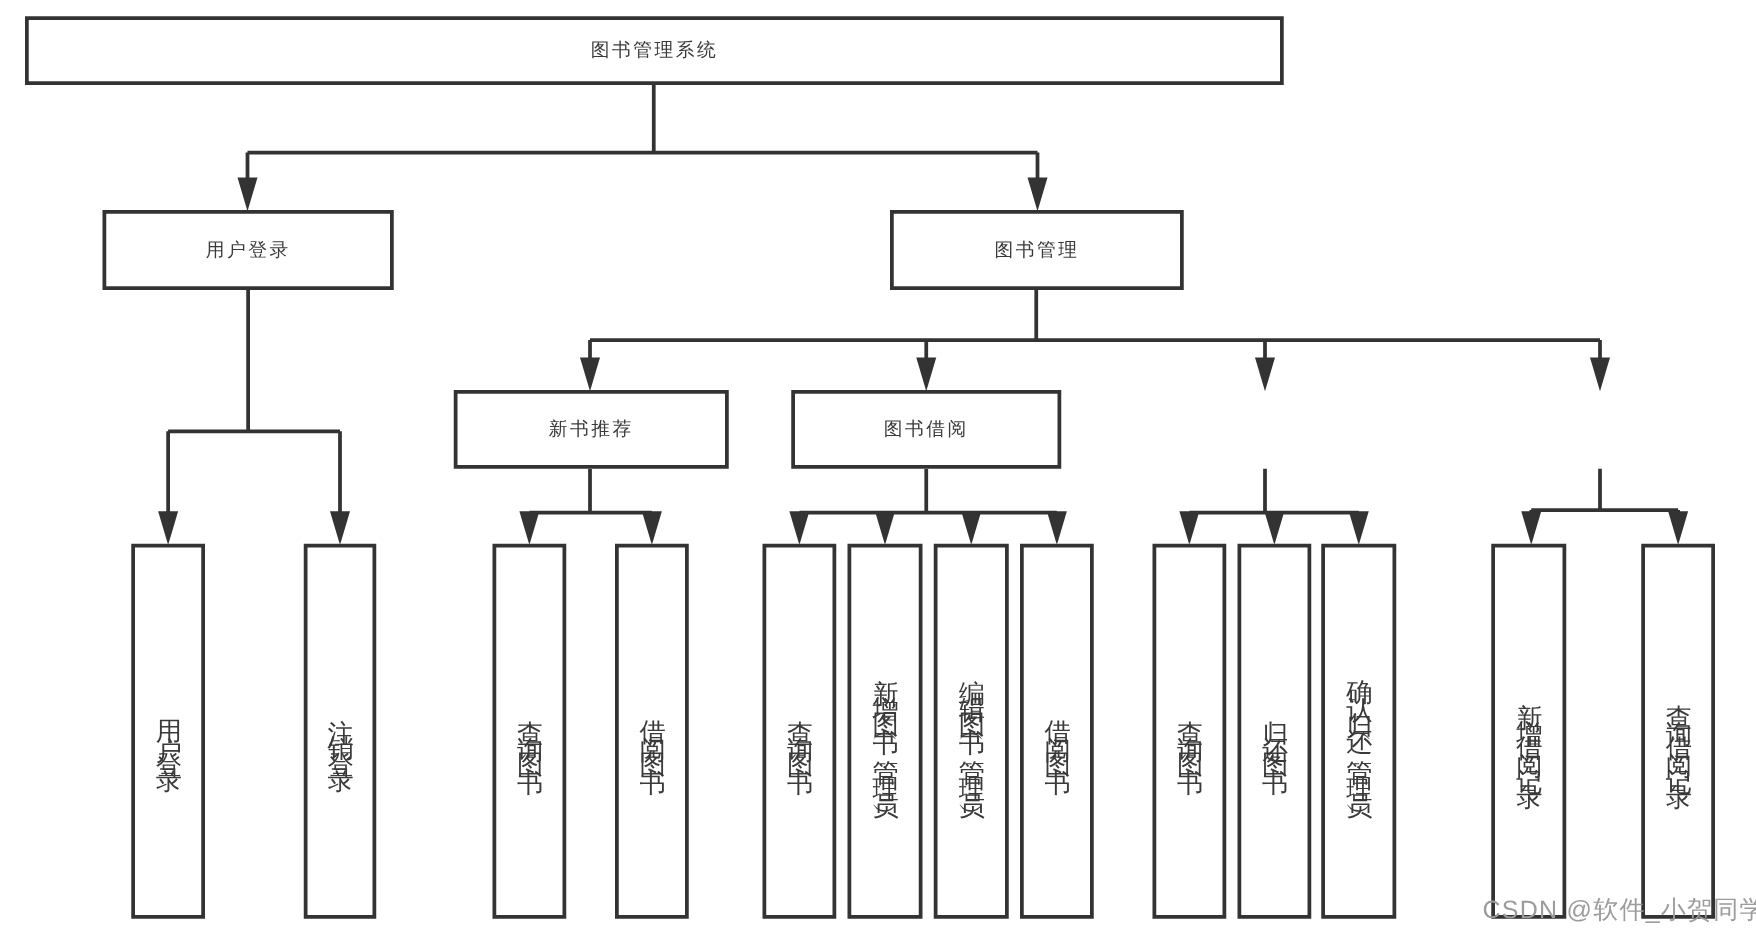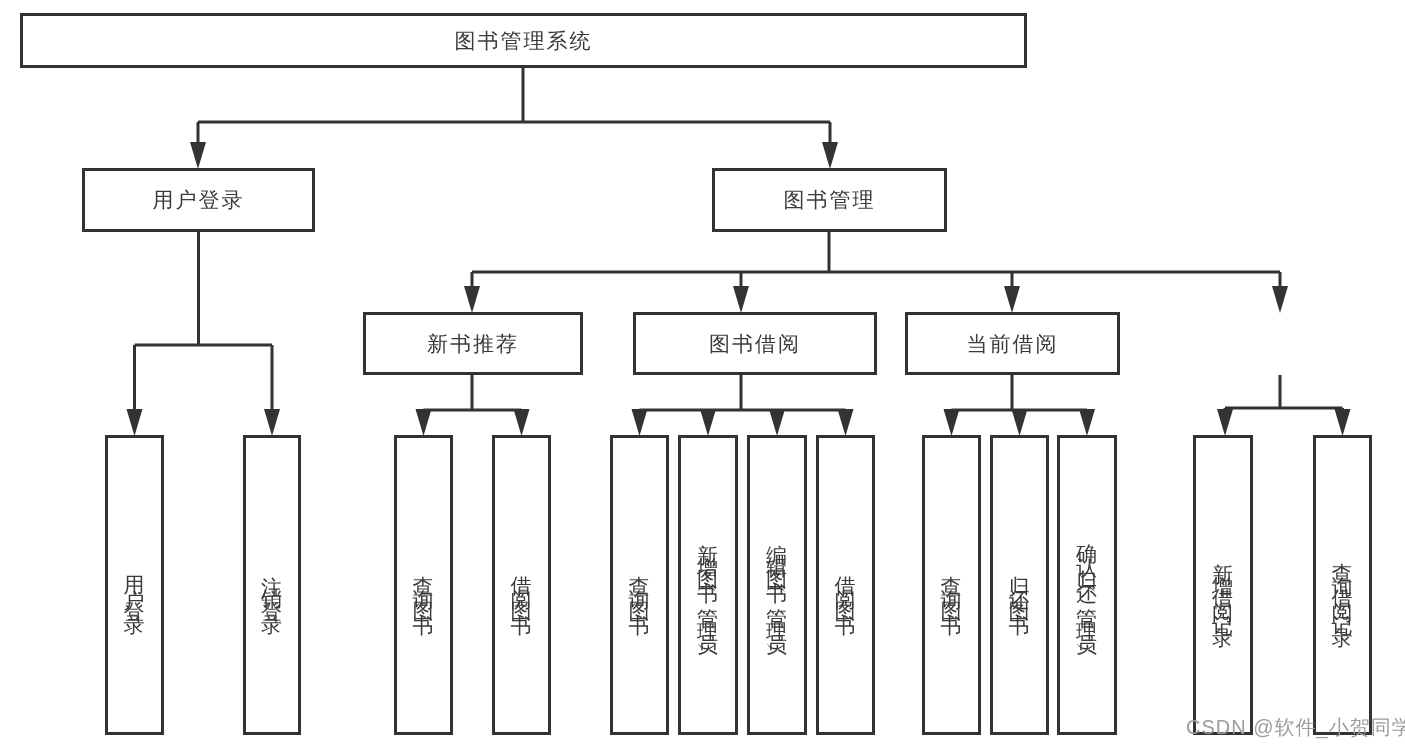--- a/index.html
+++ b/index.html
@@ -6,21 +6,21 @@
   #stage{
     position:relative;width:1405px;height:747px;background:#ffffff;
     font-family:"Liberation Sans",sans-serif;color:#3a3a3a;overflow:hidden;
   }
   #stage svg{position:absolute;left:0;top:0;}
   .node{
     position:absolute;border:3px solid #333333;background:#ffffff;
     display:flex;align-items:center;justify-content:center;
     box-sizing:border-box;overflow:hidden;
   }
-  .hlabel{font-size:21px;letter-spacing:2px;white-space:nowrap;}
+  .hlabel{font-size:15px;letter-spacing:2px;white-space:nowrap;}
   .leaf .vlabel{
     writing-mode:vertical-rl;text-orientation:mixed;
     font-size:21px;letter-spacing:13px;line-height:1;
   }
   .watermark{
     position:absolute;left:1186px;top:714px;
     color:#9c9c9c;font-size:20px;letter-spacing:1px;white-space:nowrap;
   }
 </style>
 </head>
@@ -82,25 +82,22 @@
   <div class="node" style="left:82px;top:168px;width:233px;height:64px;">
     <span class="hlabel">用户登录</span>
   </div>
   <div class="node" style="left:363px;top:312px;width:220px;height:63px;">
     <span class="hlabel">新书推荐</span>
   </div>
 
   <div class="node" style="left:712px;top:168px;width:235px;height:64px;">
     <span class="hlabel">图书管理</span>
   </div>
-  <div class="node" style="left:633px;top:312px;width:244px;height:63px;">
+  <div class="node" style="left:633px;top:312px;width:216px;height:63px;">
     <span class="hlabel">图书借阅</span>
-  </div>
-  <div class="node" style="left:905px;top:312px;width:215px;height:63px;">
-    <span class="hlabel">当前借阅</span>
   </div>
 
   <div class="node leaf" style="left:105px;top:435px;width:59px;height:300px;">
     <span class="vlabel">用户登录</span>
   </div>
   <div class="node leaf" style="left:243px;top:435px;width:58px;height:300px;">
     <span class="vlabel">注销登录</span>
   </div>
 
   <div class="node leaf" style="left:394px;top:435px;width:59px;height:300px;">

